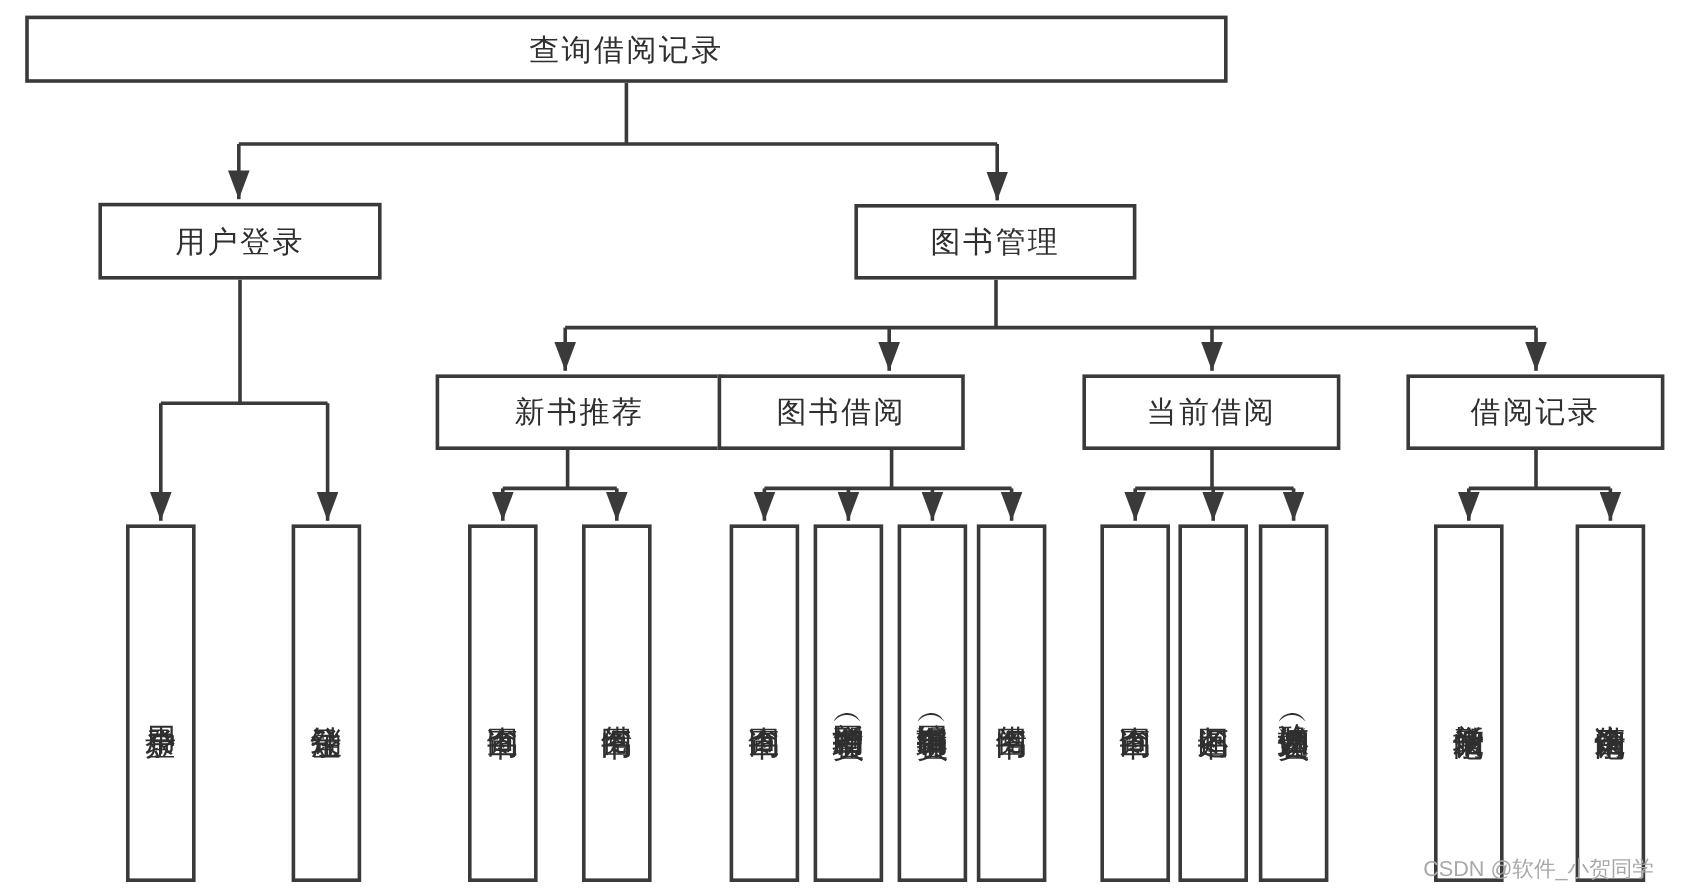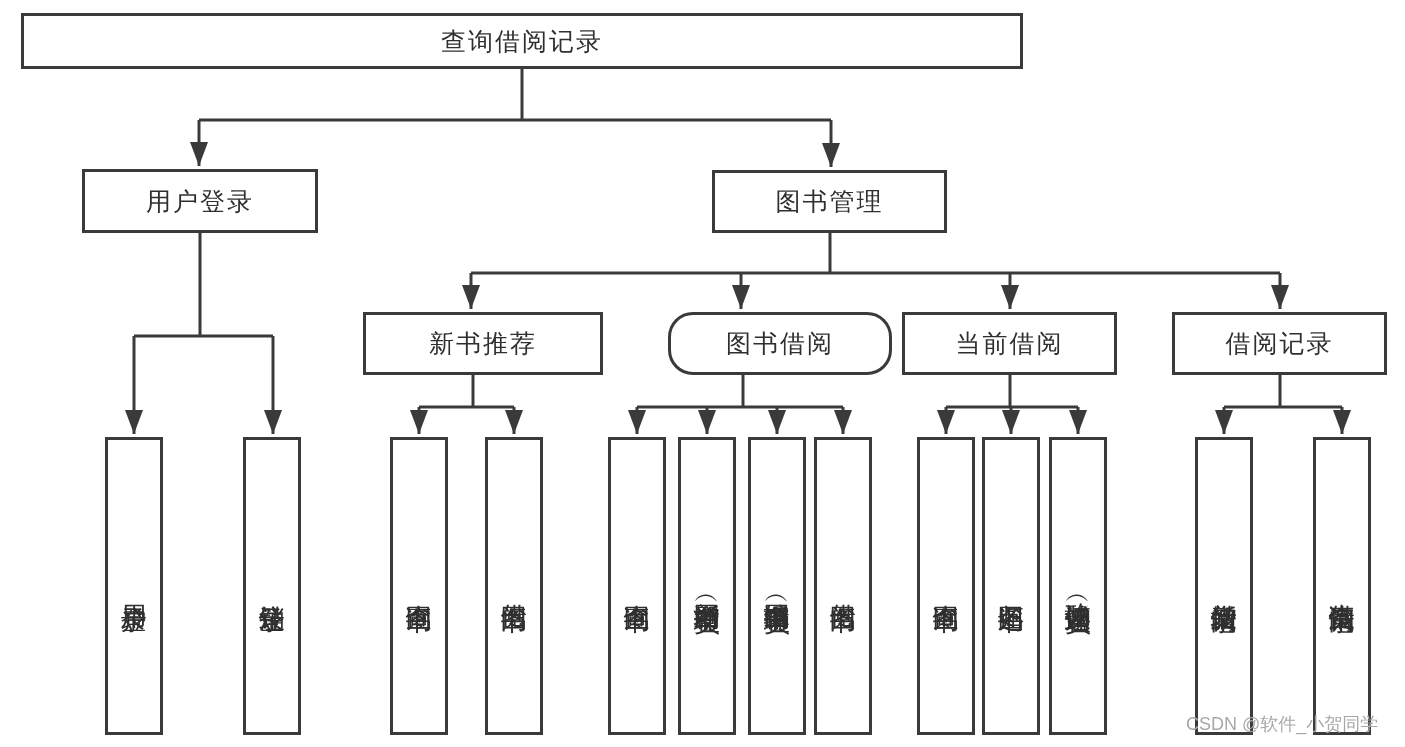--- a/index.html
+++ b/index.html
@@ -50,21 +50,21 @@
     font-size: 26px;
     line-height: 1.18;
     letter-spacing: 1px;
     white-space: nowrap;
   }
   
   .n-root  { left: 21px;   top: 13px;  width: 1002px; height: 56px; }
   .n-l2a   { left: 82px;   top: 169px; width: 236px;  height: 64px; }
   .n-l2b   { left: 712px;  top: 170px; width: 235px;  height: 63px; }
   .n-l3a   { left: 363px;  top: 312px; width: 240px;  height: 63px; }
-  .n-l3b   { left: 668px;  top: 312px; width: 224px;  height: 63px; border-radius: 25px; }
+  .n-l3b   { left: 598px;  top: 312px; width: 206px;  height: 63px; }
   .n-l3c   { left: 902px;  top: 312px; width: 215px;  height: 63px; }
   .n-l3d   { left: 1172px; top: 312px; width: 215px;  height: 63px; }
   .leaf    { top: 437px; width: 58px; height: 298px; }
   .n-f01 { left: 105px; }  .n-f02 { left: 243px; }
   .n-f03 { left: 390px; }  .n-f04 { left: 485px; }
   .n-f05 { left: 608px; }  .n-f06 { left: 678px; }
   .n-f07 { left: 748px; }  .n-f08 { left: 814px; }
   .n-f09 { left: 917px; }  .n-f10 { left: 982px; }
   .n-f11 { left: 1049px; } .n-f12 { left: 1195px; }
   .n-f13 { left: 1313px; }

